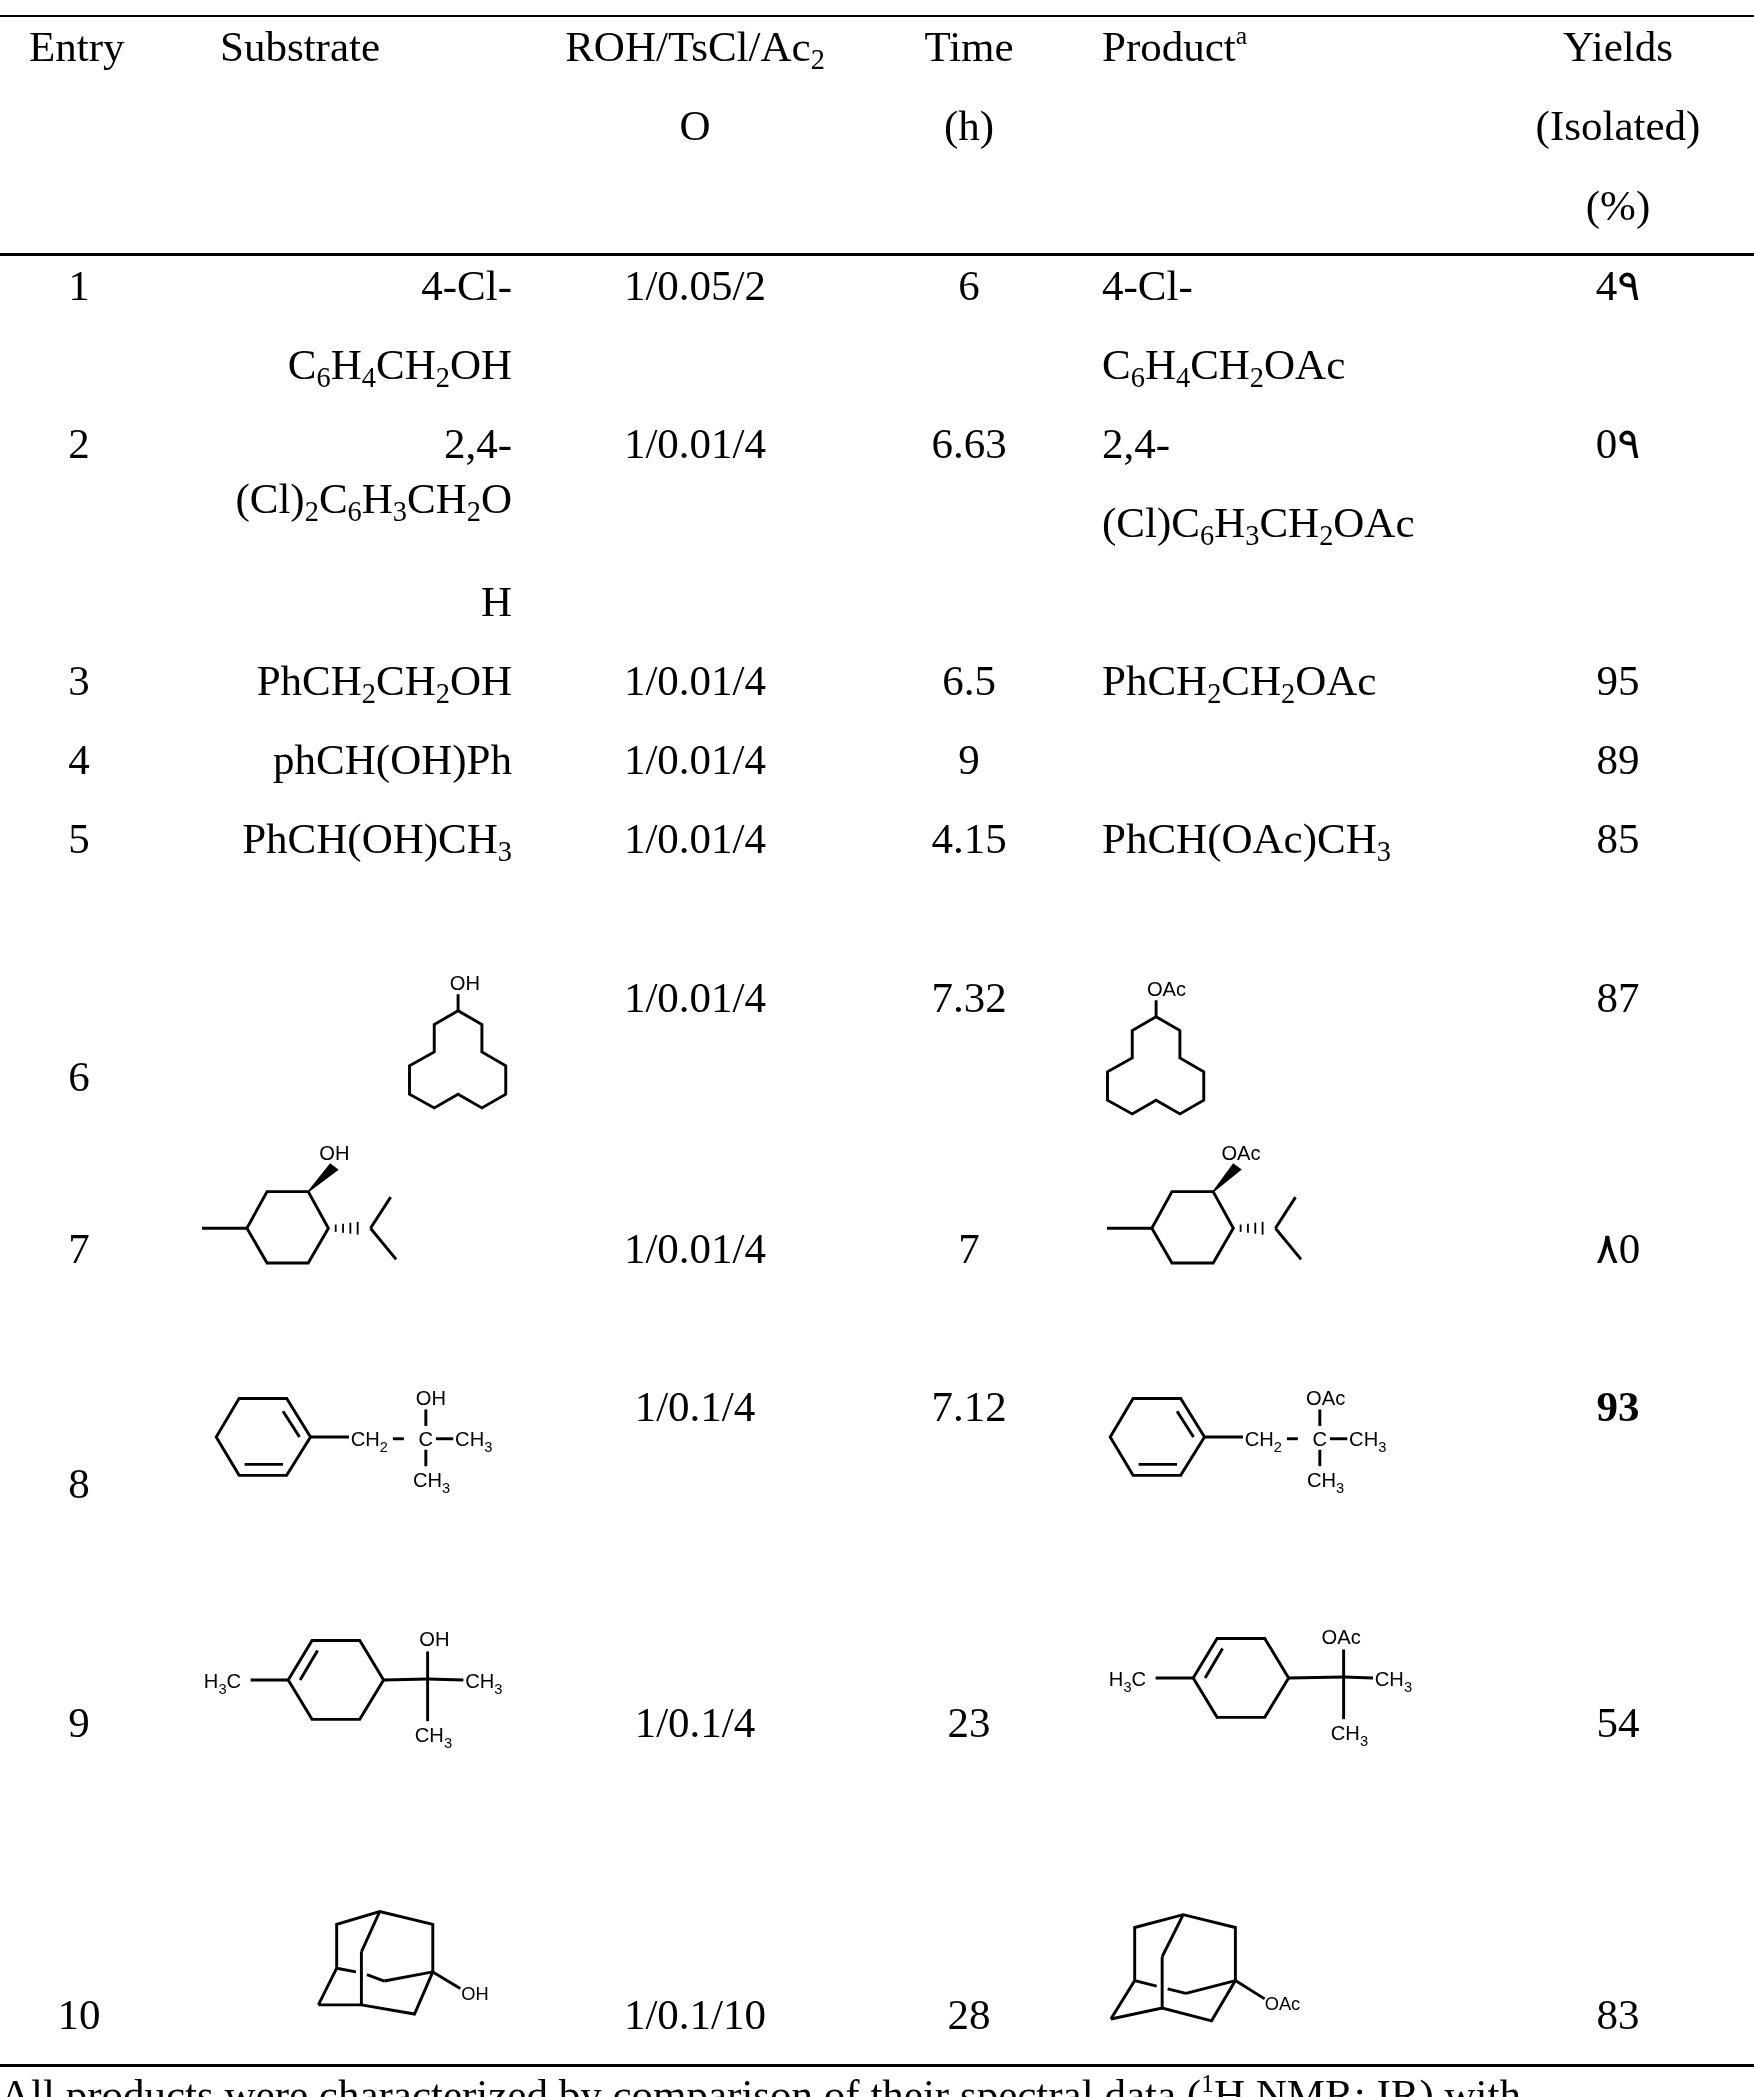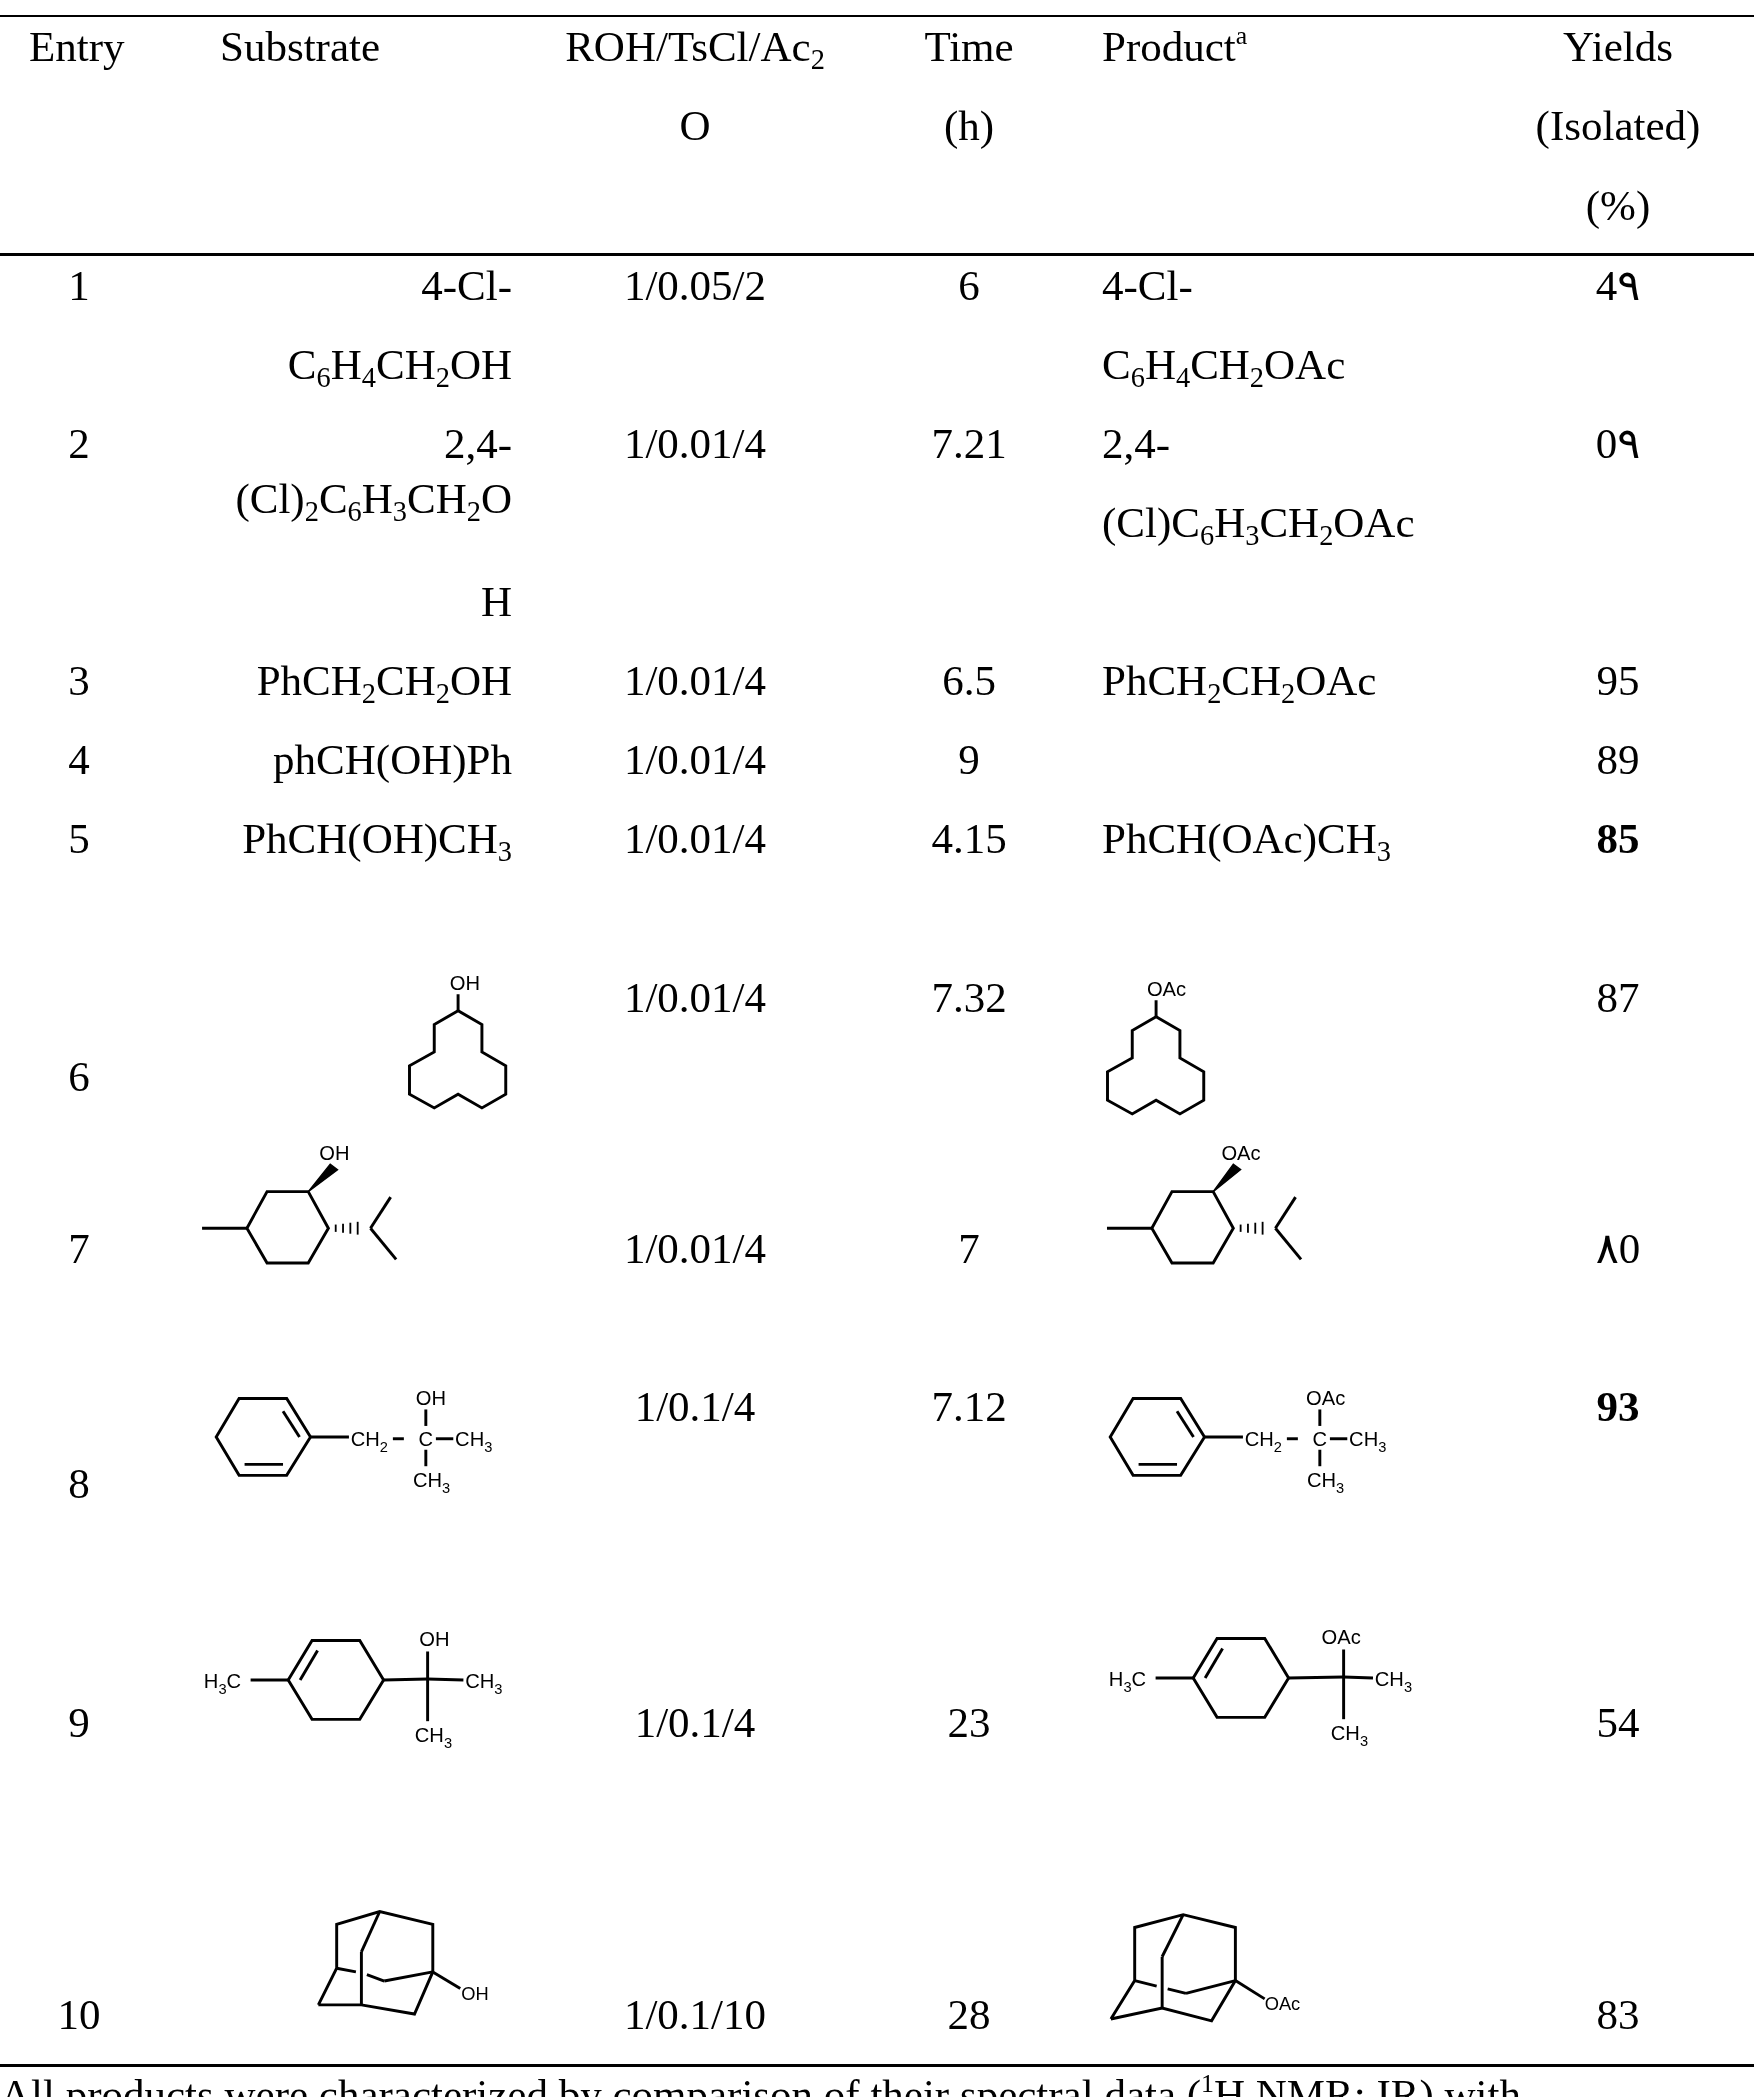--- a/index.html
+++ b/index.html
@@ -41,21 +41,21 @@
 <div class="t c" style="left:969px;top:264px;">6</div>
 <div class="t" style="left:1102px;top:264px;">4-Cl-</div>
 <div class="t" style="left:1102px;top:343px;">C<sub>6</sub>H<sub>4</sub>CH<sub>2</sub>OAc</div>
 <div class="t c" style="left:1618px;top:264px;">4٩</div>
 
 <div class="t c" style="left:79px;top:422px;">2</div>
 <div class="t r" style="left:512px;top:422px;">2,4-</div>
 <div class="t r" style="left:512px;top:477px;">(Cl)<sub>2</sub>C<sub>6</sub>H<sub>3</sub>CH<sub>2</sub>O</div>
 <div class="t r" style="left:512px;top:580px;">H</div>
 <div class="t c" style="left:695px;top:422px;">1/0.01/4</div>
-<div class="t c" style="left:969px;top:422px;">7.21</div>
+<div class="t c" style="left:969px;top:422px;">6.63</div>
 <div class="t" style="left:1102px;top:422px;">2,4-</div>
 <div class="t" style="left:1102px;top:501px;">(Cl)C<sub>6</sub>H<sub>3</sub>CH<sub>2</sub>OAc</div>
 <div class="t c" style="left:1618px;top:422px;">0٩</div>
 
 <div class="t c" style="left:79px;top:659px;">3</div>
 <div class="t r" style="left:512px;top:659px;">PhCH<sub>2</sub>CH<sub>2</sub>OH</div>
 <div class="t c" style="left:695px;top:659px;">1/0.01/4</div>
 <div class="t c" style="left:969px;top:659px;">6.5</div>
 <div class="t" style="left:1102px;top:659px;">PhCH<sub>2</sub>CH<sub>2</sub>OAc</div>
 <div class="t c" style="left:1618px;top:659px;">95</div>
@@ -65,21 +65,21 @@
 <div class="t c" style="left:695px;top:738px;">1/0.01/4</div>
 <div class="t c" style="left:969px;top:738px;">9</div>
 <div class="t" style="left:1102px;top:738px;"></div>
 <div class="t c" style="left:1618px;top:738px;">89</div>
 
 <div class="t c" style="left:79px;top:817px;">5</div>
 <div class="t r" style="left:512px;top:817px;">PhCH(OH)CH<sub>3</sub></div>
 <div class="t c" style="left:695px;top:817px;">1/0.01/4</div>
 <div class="t c" style="left:969px;top:817px;">4.15</div>
 <div class="t" style="left:1102px;top:817px;">PhCH(OAc)CH<sub>3</sub></div>
-<div class="t c" style="left:1618px;top:817px;font-weight:bold;">85</div>
+<div class="t c" style="left:1618px;top:817px;">85</div>
 
 <div class="t c" style="left:79px;top:1055px;">6</div>
 <svg class="mol" style="left:404px;top:972px;" width="110" height="138" viewBox="0 0 120 150">
   <text x="50" y="19" font-size="22">OH</text>
   <line x1="59" y1="24" x2="59" y2="42"></line>
   <polygon points="59,42 33,57 33,87 6,102 6,133 33,148 59,133 85,148 111,133 111,102 85,87 85,57"></polygon>
 </svg>
 <div class="t c" style="left:695px;top:976px;">1/0.01/4</div>
 <div class="t c" style="left:969px;top:976px;">7.32</div>
 <svg class="mol" style="left:1102px;top:978px;" width="110" height="138" viewBox="0 0 120 150">

